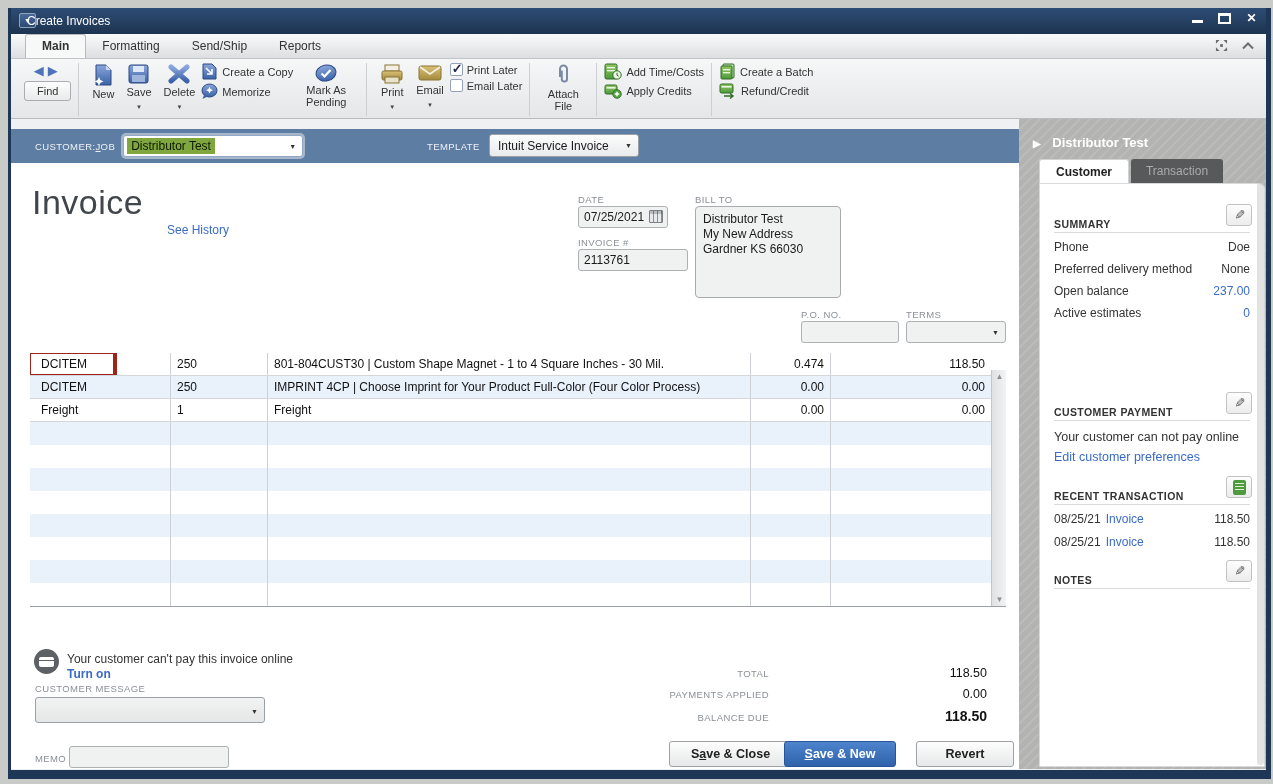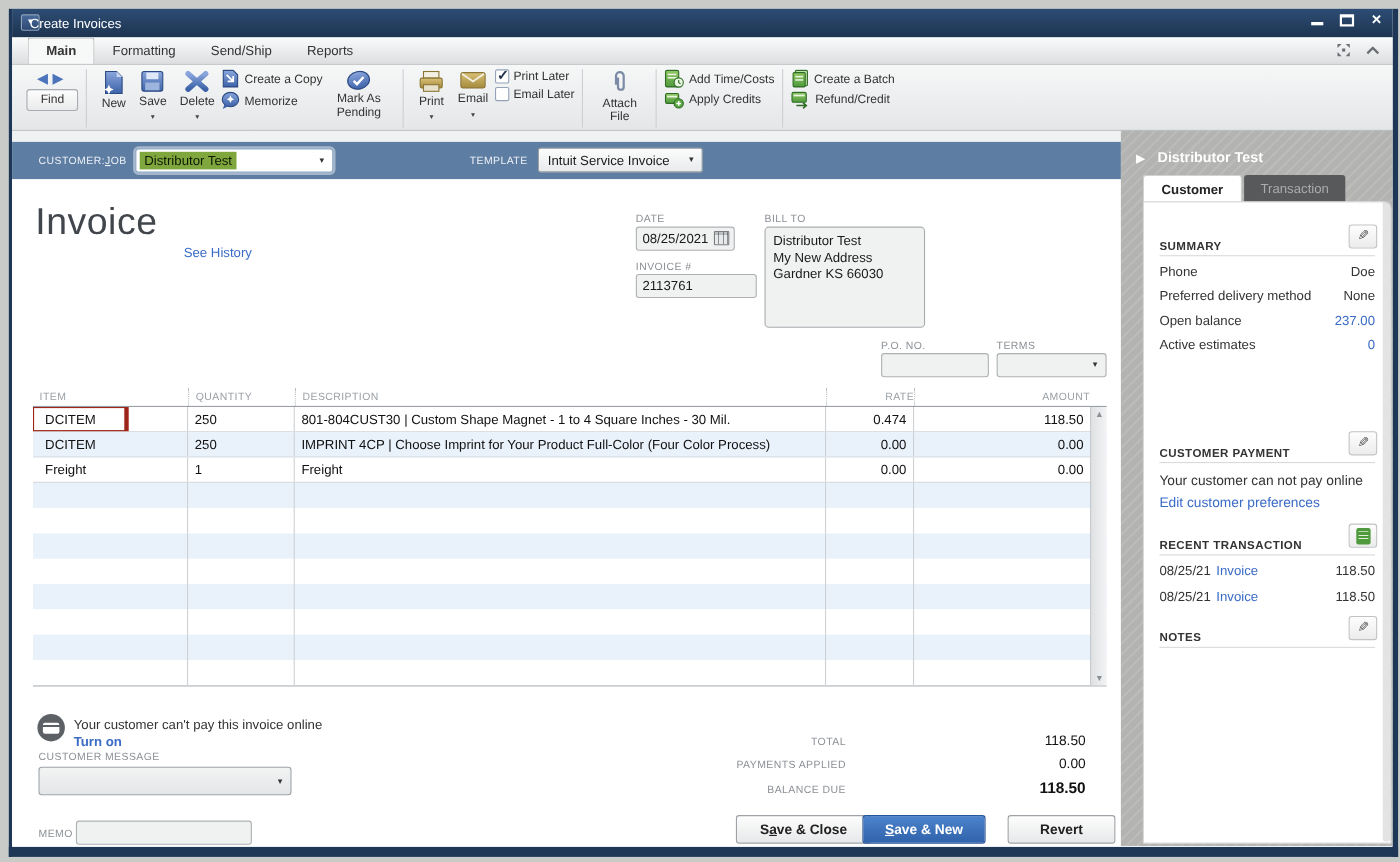--- a/index.html
+++ b/index.html
@@ -383,21 +383,21 @@
           <span class="select-caret">▼</span>
         </span>
       </div>
 
       <div class="form-body">
         <div class="inv-title">Invoice</div>
         <a class="link see-history" href="#">See History</a>
 
         <span class="flabel" style="left:567px; top:31px">DATE</span>
         <span class="field date-field">
-          <span>08/25/2021</span>
+          <span>07/25/2021</span>
           <span class="cal-ico"></span>
         </span>
         <span class="flabel" style="left:567px; top:74px">INVOICE #</span>
         <span class="field inv-field"><span>2113761</span></span>
 
         <span class="flabel" style="left:684px; top:31px">BILL TO</span>
         <div class="billto-box">
           <div>Distributor Test</div>
           <div>My New Address</div>
           <div>Gardner KS 66030</div>
@@ -405,27 +405,20 @@
 
         <span class="flabel" style="left:790px; top:146px">P.O. NO.</span>
         <span class="field po-field"><span></span></span>
         <span class="flabel" style="left:895px; top:146px">TERMS</span>
         <span class="combo field terms-combo">
           <span></span>
           <span class="caret">▼</span>
         </span>
 
         <div class="items">
-          <div class="t-head">
-                <span class="hc c-item">ITEM</span>
-                <span class="hc c-qty">QUANTITY</span>
-                <span class="hc c-desc">DESCRIPTION</span>
-                <span class="hc c-rate">RATE</span>
-                <span class="hc c-amt">AMOUNT</span>
-              </div>
           <div class="t-body">
                 <div class="t-row filled">
                   <span class="tc c-item" style="position: relative;">DCITEM<span class="hl-box"></span></span>
                   <span class="tc c-qty">250</span>
                   <span class="tc c-desc">801-804CUST30 | Custom Shape Magnet - 1 to 4 Square Inches - 30 Mil.</span>
                   <span class="tc c-rate">0.474</span>
                   <span class="tc c-amt">118.50</span>
                 </div>
                 <div class="t-row alt filled">
                   <span class="tc c-item">DCITEM</span>

